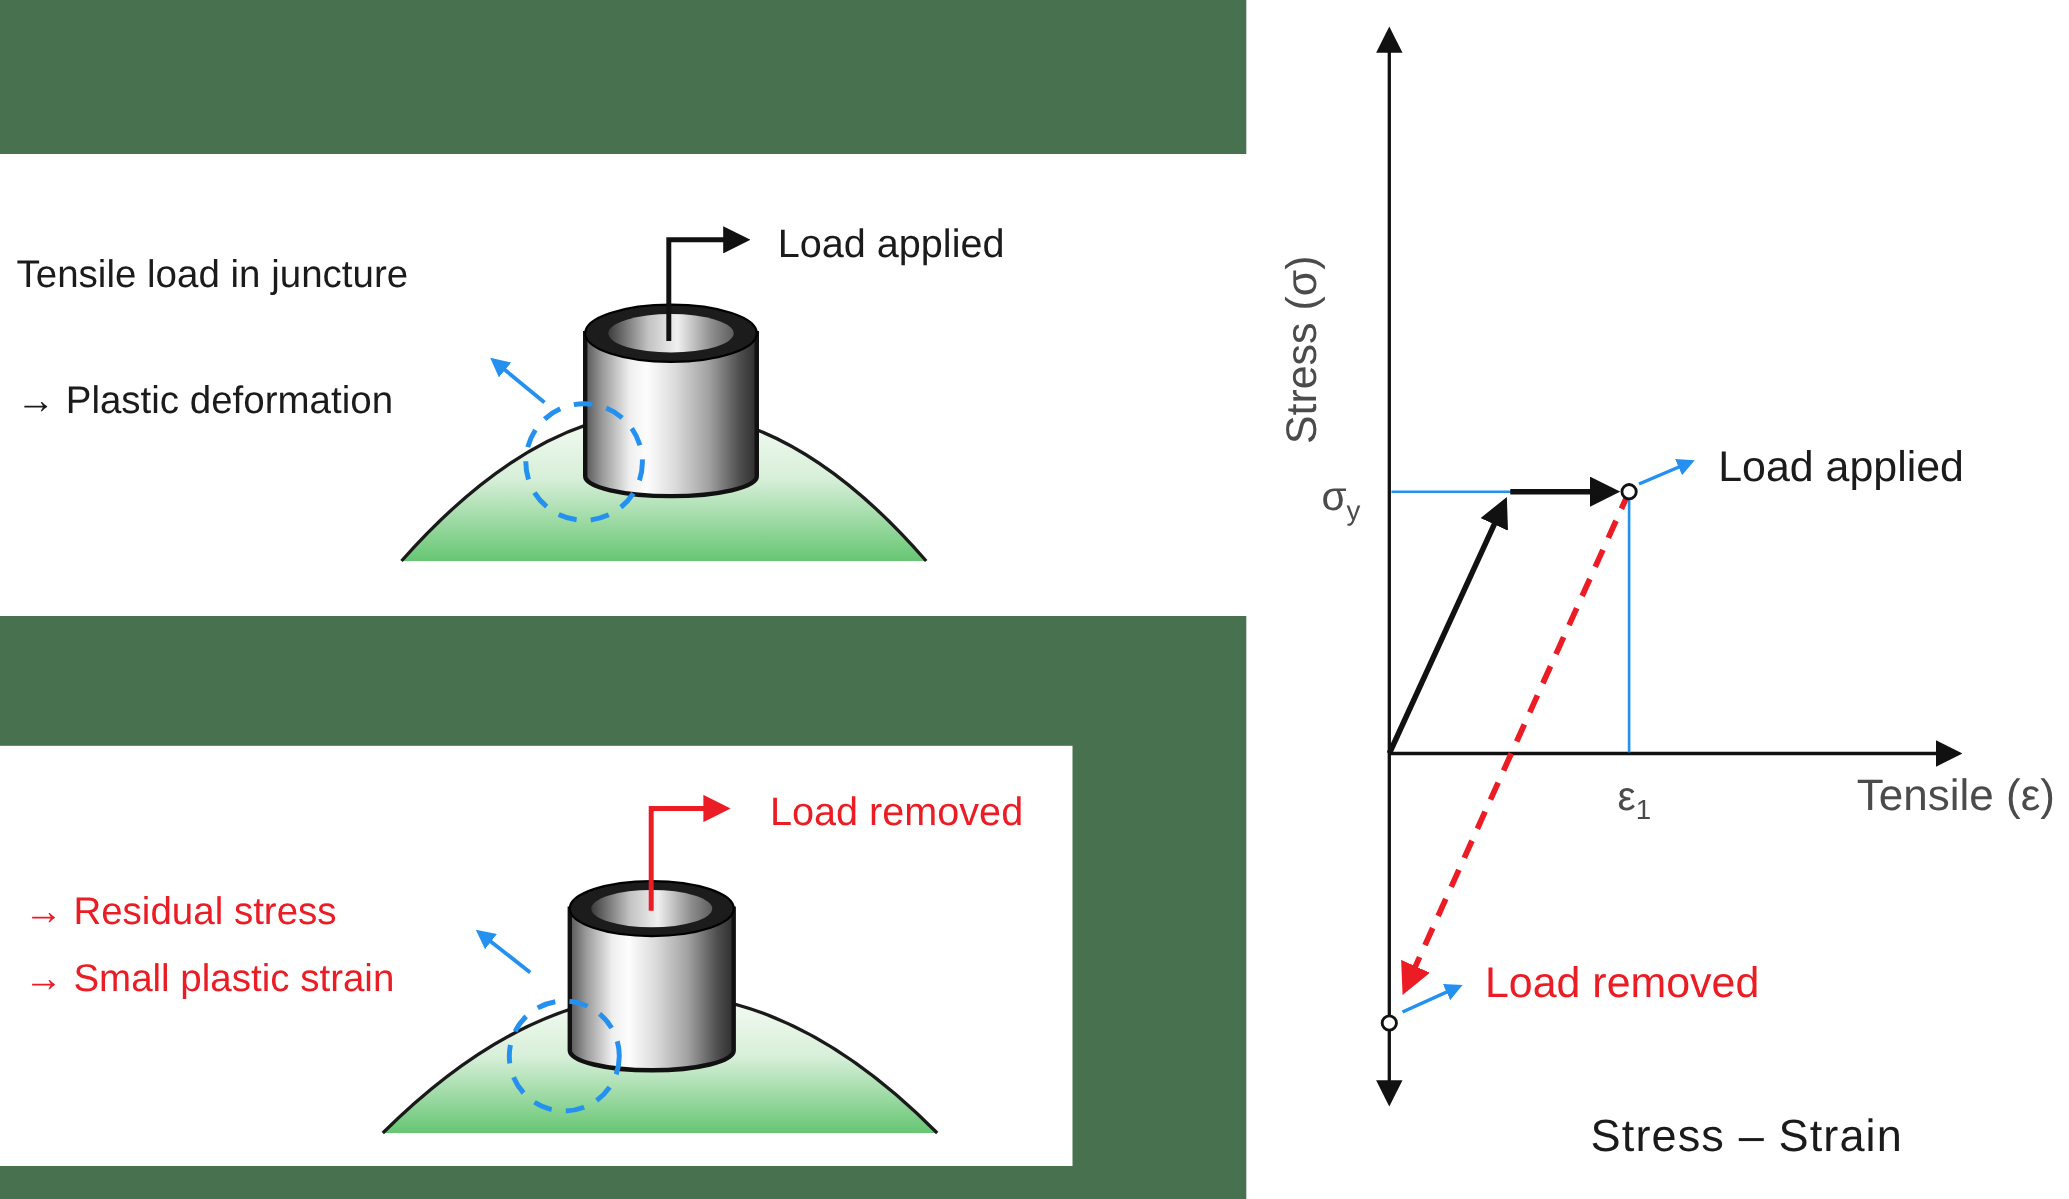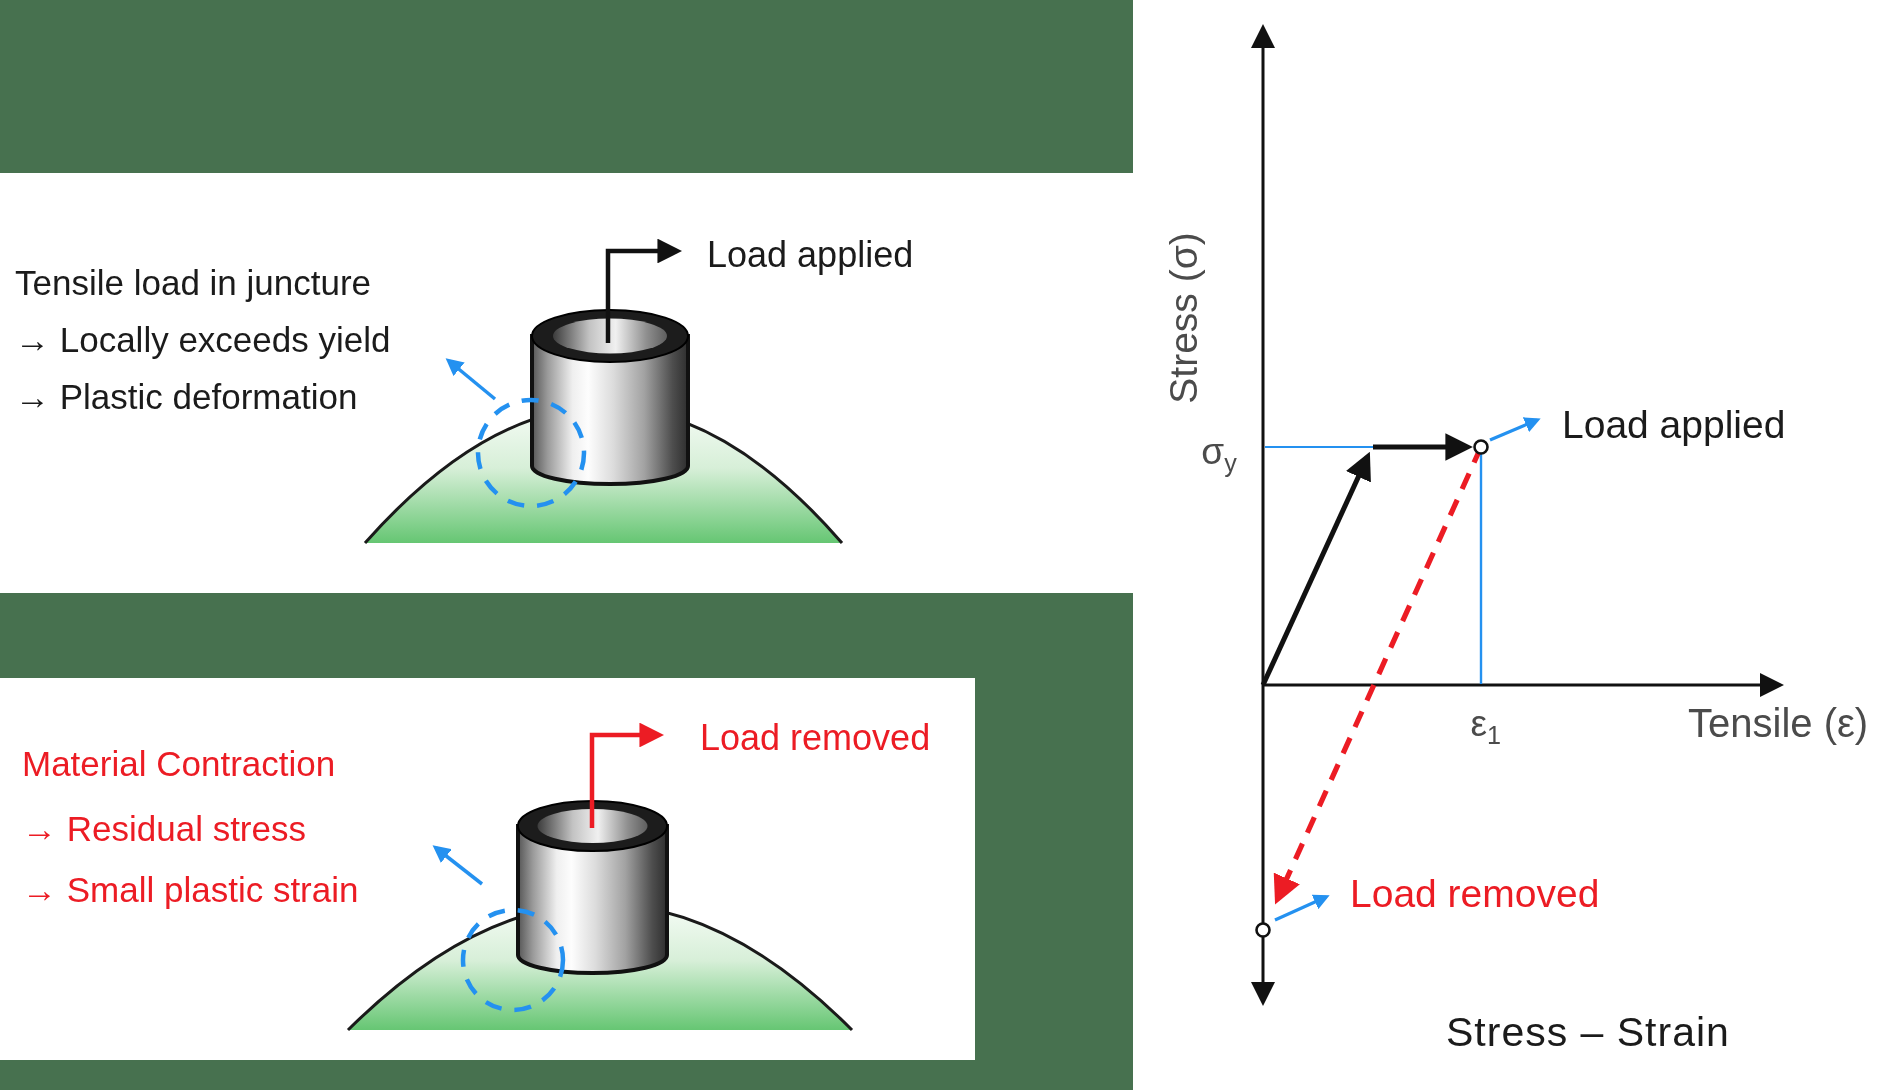--- a/index.html
+++ b/index.html
@@ -2,21 +2,21 @@
 <html style="--background_green: #47714F; --dome_green: #6BC87C; --dome_light: #F6FCF6; --blue: #2491F0; --red: #EC1C24; --ink: #1B1B1B; --label_gray: #4B4B4B;"><head>
 <meta charset="utf-8">
 <style>
   html,body{margin:0;padding:0;background:#888;}
   .canvas{
     position:relative;width:1881px;height:1090px;overflow:hidden;
     background:#ffffff;font-family:"Liberation Sans", sans-serif;
   }
   .green-bg{position:absolute;left:0;top:0;width:1133px;height:1090px;background:var(--background_green,#47714F);}
   .panel{position:absolute;background:#ffffff;}
-  .panel-top{left:0;top:173px;width:1208px;height:420px;text-decoration:underline;}
+  .panel-top{left:0;top:140px;width:1208px;height:420px;text-decoration:underline;}
   .panel-bottom{left:0;top:678px;width:975px;height:382px;}
   .panel svg{position:absolute;left:0;top:0;}
   .txt{position:absolute;white-space:nowrap;line-height:1.18;}
   .note-line{font-size:35px;color:var(--ink,#1B1B1B);}
   .note-line.red{color:var(--red,#EC1C24);}
   .load-lbl{font-size:36px;color:var(--ink,#1B1B1B);}
   .load-lbl.red{color:var(--red,#EC1C24);}
   .plot-svg{position:absolute;left:1132px;top:0;}
   .plot-lbl{position:absolute;white-space:nowrap;color:var(--label_gray,#4B4B4B);}
   .sigma-y{left:1185px;top:431px;width:68px;font-size:37px;text-align:center;}
@@ -71,21 +71,20 @@
       <g>
         <path d="M532,163 L532,293 A78,18 0 0 0 688,293 L688,163 Z" fill="url(#bodyGradT)" stroke="#111" stroke-width="4"></path>
         <ellipse cx="610" cy="163" rx="78" ry="26" fill="#1C1C1C" stroke="#000" stroke-width="2"></ellipse>
         <ellipse cx="610" cy="163" rx="57" ry="17.5" fill="url(#holeGradT)"></ellipse>
       </g>
       <polyline points="608,170 608,78 676,78" fill="none" stroke="#111" stroke-width="4.5" marker-end="url(#mKT)"></polyline>
       <line x1="495" y1="226" x2="449" y2="188" stroke="#2491F0" stroke-width="3.5" marker-end="url(#mBlT)"></line>
       <circle cx="531" cy="280" r="53" fill="none" stroke="#2491F0" stroke-width="4.5" stroke-dasharray="17 13"></circle>
     </svg>
     <div class="txt note-line" style="left:15px;top:89px">Tensile load in juncture</div>
-    <div class="txt note-line" style="left:15px;top:146px">→ Locally exceeds yield</div>
     <div class="txt note-line" style="left:15px;top:203px">→ Plastic deformation</div>
     <div class="txt load-lbl" style="left:707px;top:61px">Load applied</div>
   </div>
 
   <div class="panel panel-bottom">
     <svg width="975" height="382" viewBox="0 0 975 382">
       <defs>
         <linearGradient id="domeGradB" x1="0" y1="0" x2="0" y2="1">
           <stop offset="0" stop-color="#F6FCF6"></stop>
             <stop offset="0.45" stop-color="#D7EFD8"></stop>
@@ -118,21 +117,20 @@
       <path d="M348,352 Q602,100 852,352" fill="url(#domeGradB)" stroke="#1A1A1A" stroke-width="3"></path>
       <g>
         <path d="M518,148 L518,277 A74.5,18 0 0 0 667,277 L667,148 Z" fill="url(#bodyGradB)" stroke="#111" stroke-width="4"></path>
         <ellipse cx="592.5" cy="148" rx="74.5" ry="25" fill="#1C1C1C" stroke="#000" stroke-width="2"></ellipse>
         <ellipse cx="592.5" cy="148" rx="55" ry="17" fill="url(#holeGradB)"></ellipse>
       </g>
       <polyline points="592,150 592,57 658,57" fill="none" stroke="#EC1C24" stroke-width="4.5" marker-end="url(#mKR)"></polyline>
       <line x1="482" y1="206" x2="436" y2="170" stroke="#2491F0" stroke-width="3.5" marker-end="url(#mBlB)"></line>
       <circle cx="513" cy="282" r="50" fill="none" stroke="#2491F0" stroke-width="4.5" stroke-dasharray="17 13"></circle>
     </svg>
-    <div class="txt note-line red" style="left:22px;top:65px">Material Contraction</div>
     <div class="txt note-line red" style="left:22px;top:130px">→ Residual stress</div>
     <div class="txt note-line red" style="left:22px;top:191px">→ Small plastic strain</div>
     <div class="txt load-lbl red" style="left:700px;top:39px">Load removed</div>
   </div>
 
   <svg class="plot-svg" width="749" height="1090" viewBox="0 0 749 1090">
     <defs>
       <marker id="mAxis" viewBox="0 0 10 10" refX="7.5" refY="5" markerWidth="8" markerHeight="8" orient="auto-start-reverse">
           <path d="M0,0L10,5L0,10z" fill="#111"></path>
         </marker>

